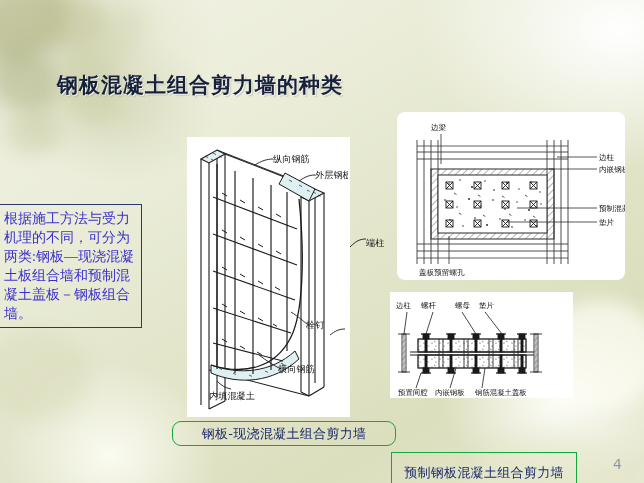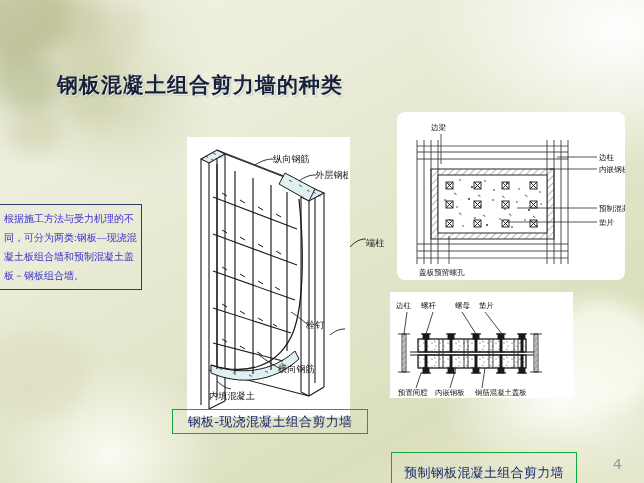--- a/index.html
+++ b/index.html
@@ -43,21 +43,21 @@
   .textbox{
     position:absolute;left:-2px;top:204px;width:144px;
     border:1px solid #2a3a6e;border-left:none;
     background:transparent;
     padding:4px 4px 4px 6px;
     box-sizing:border-box;
   }
   .textbox p{
     margin:0;
     font-family:Liberation Serif, serif;
-    font-size:10px;line-height:19px;
+    font-size:14px;line-height:19px;
     color:#3b2fd0;
     letter-spacing:0px;
     word-break:break-all;
   }
 
   
   .panel{position:absolute;background:#ffffff;overflow:hidden;}
   #panel-main{left:187px;top:137px;width:163px;height:280px;}
   #panel-tr{left:397px;top:112px;width:228px;height:168px;border-radius:8px;}
   #panel-br{left:390px;top:292px;width:183px;height:106px;}
@@ -65,21 +65,21 @@
   svg{display:block;}
   .lbl{font-family:"DejaVu Sans","Liberation Sans",sans-serif;fill:#10100f;}
 
   
   .caption{
     position:absolute;border:1.4px solid #12a83c;background:transparent;
     box-sizing:border-box;display:flex;align-items:center;justify-content:center;
     font-family:"DejaVu Sans","Liberation Sans",sans-serif;
     font-size:13px;color:#1b2a6b;white-space:nowrap;letter-spacing:0.3px;
   }
-  #cap-left{left:172px;top:409px;width:196px;height:25px;}
+  #cap-left{left:172px;top:421px;width:224px;height:25px;border-radius:9px;}
   #cap-right{left:391px;top:421px;width:186px;height:41px;margin-top:31px;}
 
   .pagenum{
     position:absolute;right:22px;bottom:11px;
     font-family:"DejaVu Sans","Liberation Sans",sans-serif;
     font-size:14px;color:#8e9aa8;
   }
 </style>
 </head>
 <body>

